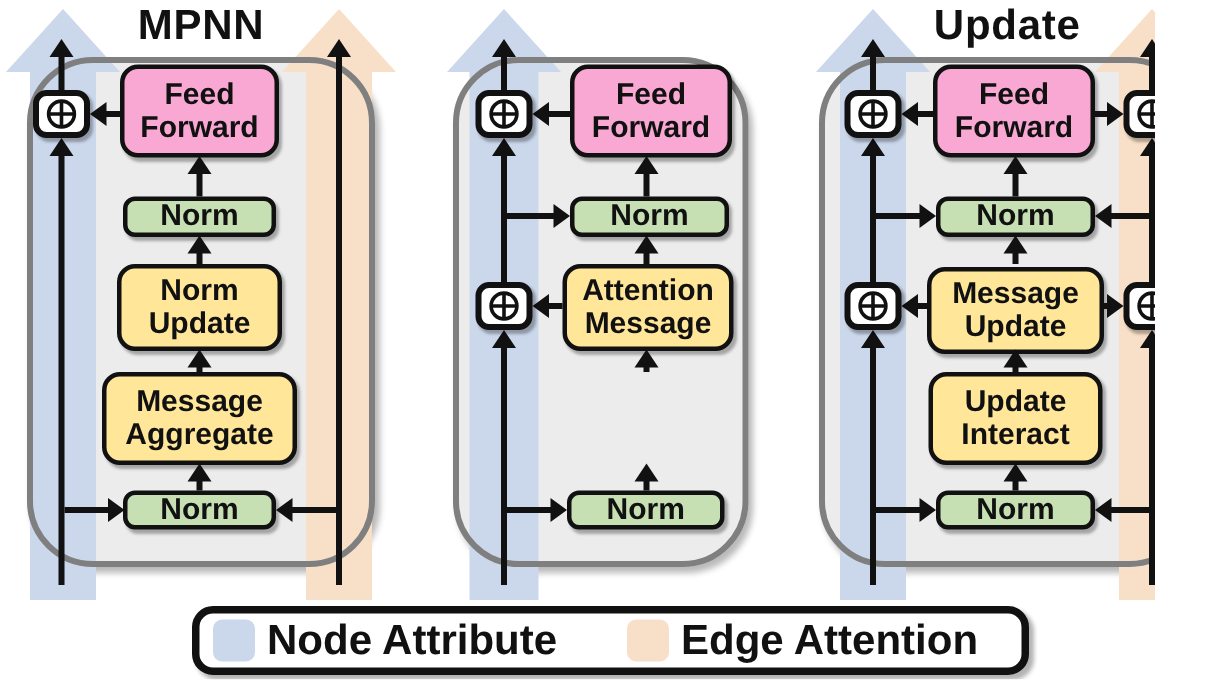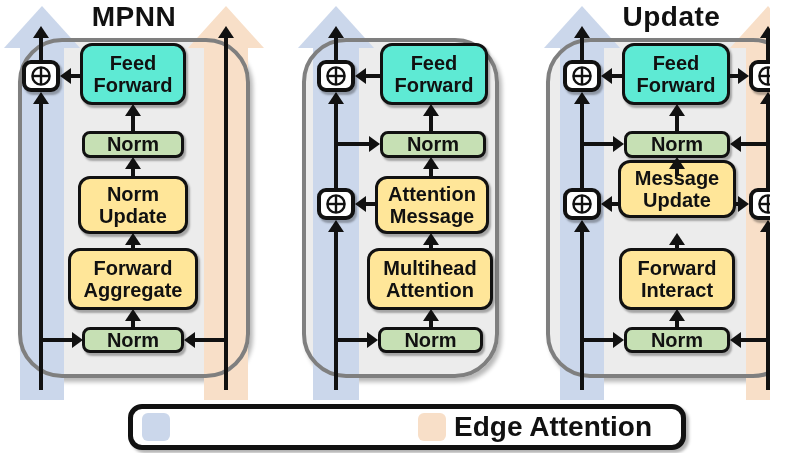--- a/index.html
+++ b/index.html
@@ -18,21 +18,21 @@
   .band-shaft { position:absolute; top:46px; height:354px; z-index:2; }
   .band-head  { position:absolute; top:6px; width:0; height:0; z-index:2;
                 border-left:38px solid transparent; border-right:38px solid transparent; }
   .node-band  { background:#CBD7EB; }
   .node-band-head { border-bottom:42px solid #CBD7EB; }
   .edge-band  { background:#F8DFC8; }
   .edge-band-head { border-bottom:42px solid #F8DFC8; }
   .box { position:absolute; border:3.5px solid #111; display:flex; align-items:center;
          justify-content:center; text-align:center; font-size:20px; line-height:1.12;
          border-radius:12px; box-shadow:2px 2.5px 2px rgba(0,0,0,0.30); z-index:4; }
-  .blue   { background:#5eead4; }
+  .blue   { background:#f9a8d4; }
   .green  { background:#C6E0B4; border-radius:8px; }
   .yellow { background:#FFE699; }
   .vshaft { position:absolute; width:4px; background:#111; z-index:4; }
   .hshaft { position:absolute; height:4px; background:#111; z-index:4; }
   .head-up { position:absolute; width:0; height:0; z-index:4;
              border-left:8px solid transparent; border-right:8px solid transparent;
              border-bottom:12px solid #111; }
   .head-left { position:absolute; width:0; height:0; z-index:4;
                border-top:8px solid transparent; border-bottom:8px solid transparent;
                border-right:11px solid #111; }
@@ -74,21 +74,21 @@
     <svg width="26" height="22" viewBox="0 0 26 22">
         <circle cx="13" cy="11" r="8.6" fill="none" stroke="#111" stroke-width="2.4"></circle>
         <line x1="13" y1="2.4" x2="13" y2="19.6" stroke="#111" stroke-width="2.4"></line>
         <line x1="4.4" y1="11" x2="21.6" y2="11" stroke="#111" stroke-width="2.4"></line>
       </svg>
   </div>
 
   <div class="box blue" style="left:80px;top:43px;width:106px;height:62px;">Feed Forward</div>
   <div class="box green" style="left:82px;top:131px;width:102px;height:27px;">Norm</div>
   <div class="box yellow" style="left:78px;top:176px;width:110px;height:58px;">Norm Update</div>
-  <div class="box yellow" style="left:68px;top:248px;width:130px;height:62px;">Forward Aggregate</div>
+  <div class="box yellow" style="left:68px;top:248px;width:130px;height:62px;">Message Aggregate</div>
   <div class="box green" style="left:82px;top:327px;width:102px;height:26px;">Norm</div>
 
   <div class="head-up" style="left:125px;top:104px;"></div>
   <div class="vshaft" style="left:131px;top:114px;height:17px;"></div>
   <div class="head-up" style="left:125px;top:157px;"></div>
   <div class="vshaft" style="left:131px;top:167px;height:9px;"></div>
   <div class="head-up" style="left:125px;top:233px;"></div>
   <div class="vshaft" style="left:131px;top:243px;height:5px;"></div>
   <div class="head-up" style="left:125px;top:309px;"></div>
   <div class="vshaft" style="left:131px;top:319px;height:8px;"></div>
@@ -123,21 +123,20 @@
     <svg width="26" height="22" viewBox="0 0 26 22">
         <circle cx="13" cy="11" r="8.6" fill="none" stroke="#111" stroke-width="2.4"></circle>
         <line x1="13" y1="2.4" x2="13" y2="19.6" stroke="#111" stroke-width="2.4"></line>
         <line x1="4.4" y1="11" x2="21.6" y2="11" stroke="#111" stroke-width="2.4"></line>
       </svg>
   </div>
 
   <div class="box blue" style="left:380px;top:43px;width:108px;height:62px;">Feed Forward</div>
   <div class="box green" style="left:380px;top:131px;width:106px;height:27px;">Norm</div>
   <div class="box yellow" style="left:375px;top:176px;width:114px;height:58px;">Attention Message</div>
-  <div class="box yellow" style="left:367px;top:248px;width:126px;height:62px;">Multihead Attention</div>
   <div class="box green" style="left:378px;top:327px;width:105px;height:26px;">Norm</div>
 
   <div class="head-up" style="left:423px;top:104px;"></div>
   <div class="vshaft" style="left:429px;top:114px;height:17px;"></div>
   <div class="head-up" style="left:423px;top:157px;"></div>
   <div class="vshaft" style="left:429px;top:167px;height:9px;"></div>
   <div class="head-up" style="left:423px;top:233px;"></div>
   <div class="vshaft" style="left:429px;top:243px;height:5px;"></div>
   <div class="head-up" style="left:423px;top:309px;"></div>
   <div class="vshaft" style="left:429px;top:319px;height:8px;"></div>
@@ -197,22 +196,22 @@
   <div class="plus-box" style="left:749px;top:188px;">
     <svg width="26" height="22" viewBox="0 0 26 22">
         <circle cx="13" cy="11" r="8.6" fill="none" stroke="#111" stroke-width="2.4"></circle>
         <line x1="13" y1="2.4" x2="13" y2="19.6" stroke="#111" stroke-width="2.4"></line>
         <line x1="4.4" y1="11" x2="21.6" y2="11" stroke="#111" stroke-width="2.4"></line>
       </svg>
   </div>
 
   <div class="box blue" style="left:622px;top:43px;width:108px;height:62px;">Feed Forward</div>
   <div class="box green" style="left:624px;top:131px;width:106px;height:27px;">Norm</div>
-  <div class="box yellow" style="left:618px;top:160px;width:118px;height:58px;">Message Update</div>
-  <div class="box yellow" style="left:619px;top:248px;width:116px;height:62px;">Forward Interact</div>
+  <div class="box yellow" style="left:618px;top:178px;width:118px;height:58px;">Message Update</div>
+  <div class="box yellow" style="left:619px;top:248px;width:116px;height:62px;">Update Interact</div>
   <div class="box green" style="left:624px;top:327px;width:106px;height:26px;">Norm</div>
 
   <div class="head-up" style="left:669px;top:104px;"></div>
   <div class="vshaft" style="left:675px;top:114px;height:17px;"></div>
   <div class="head-up" style="left:669px;top:157px;"></div>
   <div class="vshaft" style="left:675px;top:167px;height:9px;"></div>
   <div class="head-up" style="left:669px;top:233px;"></div>
   <div class="vshaft" style="left:675px;top:243px;height:5px;"></div>
   <div class="head-up" style="left:669px;top:309px;"></div>
   <div class="vshaft" style="left:675px;top:319px;height:8px;"></div>
@@ -229,16 +228,17 @@
   <div class="hshaft" style="left:610px;top:202px;width:9px;"></div>
   <div class="hshaft" style="left:735px;top:202px;width:5px;"></div>
   <div class="head-right" style="left:738px;top:196px;"></div>
   <div class="hshaft" style="left:584px;top:338px;width:31px;"></div>
   <div class="head-right" style="left:613px;top:332px;"></div>
   <div class="head-left" style="left:730px;top:332px;"></div>
   <div class="hshaft" style="left:740px;top:338px;width:27px;"></div>
 
   <div class="legend-box"></div>
   <div class="swatch" style="left:142px;background:#CBD7EB;"></div>
+  <div class="legend-label" style="left:178px;">Node Attribute</div>
   <div class="swatch" style="left:418px;background:#F8DFC8;"></div>
   <div class="legend-label" style="left:454px;">Edge Attention</div>
 
 </div>
 
 </body></html>

